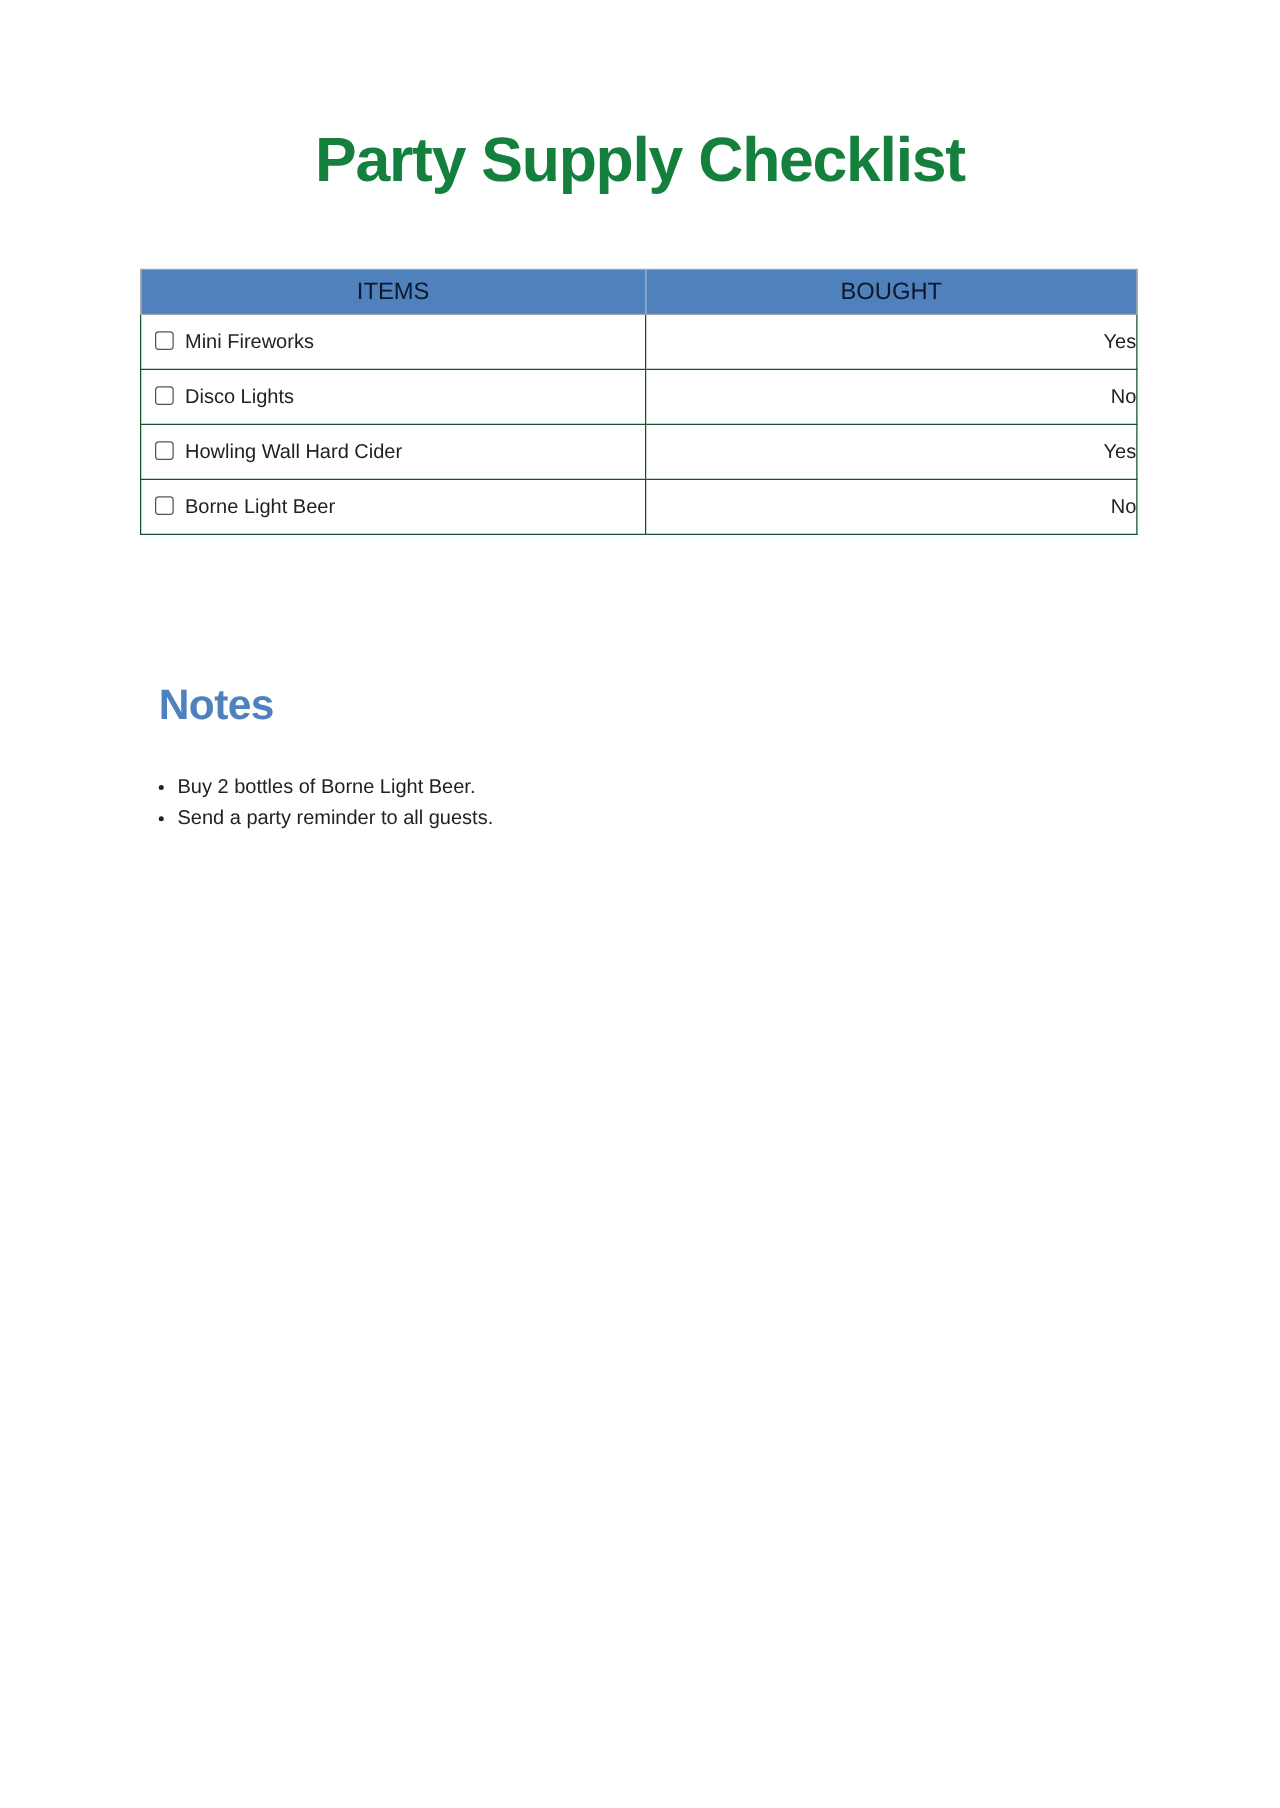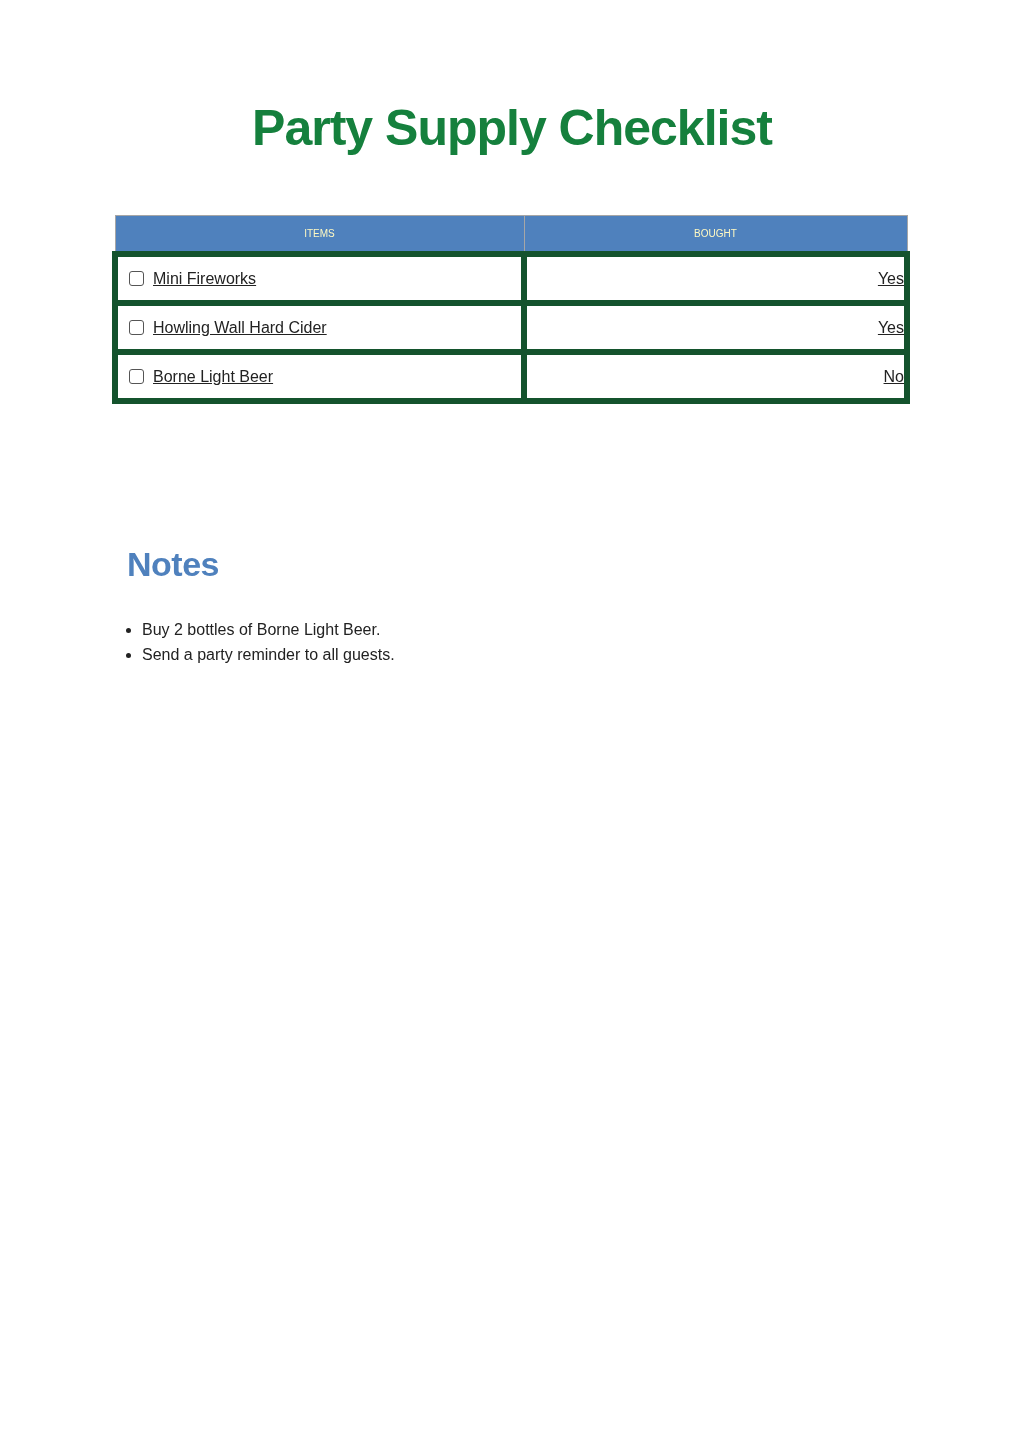--- a/index.html
+++ b/index.html
@@ -1,20 +1,20 @@
 <!DOCTYPE html>
 <html><head>
   <meta charset="utf-8">
   <style>
     html, body { margin: 0; padding: 0; background: #ffffff; }
     body { width: 1024px; height: 1446px; position: relative; font-family: "Liberation Sans", sans-serif; color: #222222; }
     .title { position: absolute; top: 96px; left: 0; width: 1024px; text-align: center; font-size: 50px; font-weight: bold; color: #15803d; letter-spacing: -1px; line-height: 64px; margin: 0; }
     table.checklist { position: absolute; top: 215px; left: 112px; width: 798px; border-collapse: collapse; font-size: 16px; }
-    table.checklist th { background: #4f81bd; color: #fef9c3; font-weight: normal; height: 35px; border: 1px solid #a6a6a6; text-align: center; font-size: 10px; padding: 0; }
-    table.checklist td { height: 43px; border: 6px solid #14532d; padding: 0; text-decoration: underline; }
+    table.checklist th { background: #4f81bd; color: #0f172a; font-weight: normal; height: 35px; border: 1px solid #a6a6a6; text-align: center; font-size: 19px; padding: 0; }
+    table.checklist td { height: 43px; border: 1px solid #14532d; padding: 0; }
     td.item-cell { width: 392px; padding-left: 11px !important; }
     td.bought-cell { text-align: right; }
     .cb { display: inline-block; width: 13px; height: 13px; border: 1px solid #555555; border-radius: 3px; vertical-align: -2px; margin-right: 9px; background: #fff; }
     .notes-title { position: absolute; top: 530px; left: 115px; font-size: 34px; font-weight: bold; color: #4f81bd; margin: 12px; letter-spacing: -0.5px; line-height: 44px; }
     ul.notes { position: absolute; top: 617px; left: 118px; margin: 0; padding: 0 0 0 24px; font-size: 16px; line-height: 25px; color: #222; }
   </style>
 </head>
 <body>
 
 <h1 class="title">Party Supply Checklist</h1>
@@ -25,20 +25,24 @@
       <th>ITEMS</th>
       <th>BOUGHT</th>
     </tr>
   </thead>
   <tbody>
     <tr>
       <td class="item-cell"><span class="cb"></span><span>Mini Fireworks</span></td>
       <td class="bought-cell">Yes</td>
     </tr>
     <tr>
+      <td class="item-cell"><span class="cb"></span><span>Disco Lights</span></td>
+      <td class="bought-cell">No</td>
+    </tr>
+    <tr>
       <td class="item-cell"><span class="cb"></span><span>Howling Wall Hard Cider</span></td>
       <td class="bought-cell">Yes</td>
     </tr>
     <tr>
       <td class="item-cell"><span class="cb"></span><span>Borne Light Beer</span></td>
       <td class="bought-cell">No</td>
     </tr>
   </tbody>
 </table>
 

